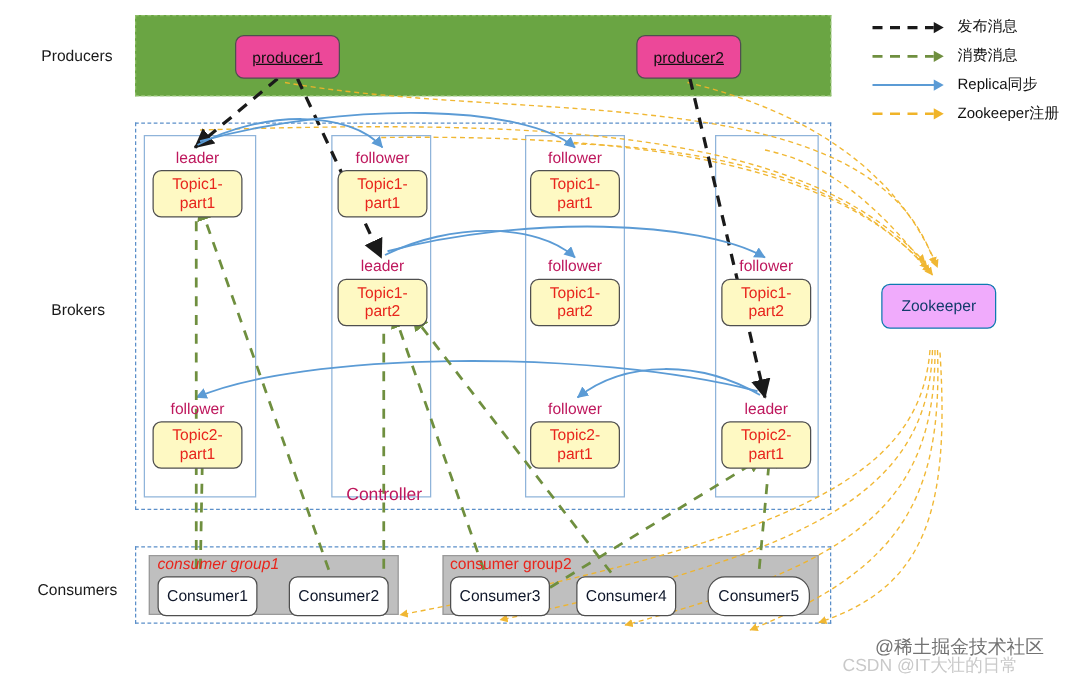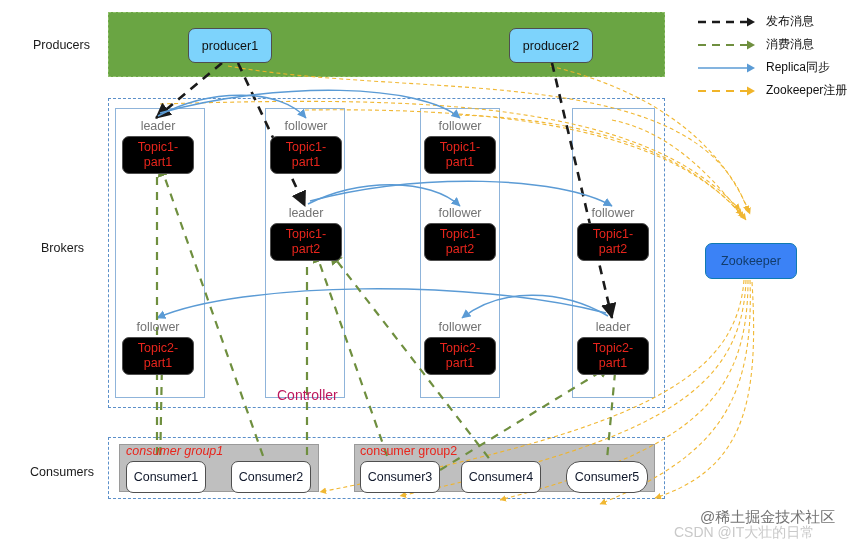--- a/index.html
+++ b/index.html
@@ -9,51 +9,51 @@
 
   svg.layer{position:absolute;left:0;top:0;width:865px;height:555px;pointer-events:none;}
   #edges{z-index:5;}
 
   
   .rowlabel{position:absolute;font-size:12.5px;color:#1a1a1a;white-space:nowrap;}
 
   
   #producers-band{position:absolute;left:108px;top:12px;width:557px;height:65px;
       background:#6aa543;border:1px dashed #8fbf6a;box-sizing:border-box;z-index:2;}
-  .producer-box{position:absolute;z-index:6;background:#7dd3fc;border:1px solid #4f4f4f;
+  .producer-box{position:absolute;z-index:6;background:#ec4899;border:1px solid #4f4f4f;
       border-radius:7px;height:33px;width:82px;display:flex;align-items:center;
-      justify-content:center;font-size:12.5px;color:#111;}
+      justify-content:center;font-size:12.5px;color:#111;text-decoration:underline;}
 
   
   #brokers-band{position:absolute;left:108px;top:98px;width:557px;height:310px;
       border:1px dashed #5b8fc9;box-sizing:border-box;background:transparent;z-index:2;}
   .broker-col{position:absolute;border:1px solid #8fb4da;box-sizing:border-box;
       background:#fff;z-index:3;}
 
   
   .cell{position:absolute;z-index:6;width:72px;text-align:center;}
-  .cell .role{font-size:12.5px;color:#737373;line-height:15px;margin-bottom:2px;}
-  .cell .part{border:1px solid #4f4f4f;border-radius:7px;background:#000000;
+  .cell .role{font-size:12.5px;color:#be185d;line-height:15px;margin-bottom:2px;}
+  .cell .part{border:1px solid #4f4f4f;border-radius:7px;background:#fef9c3;
       color:#e8251c;font-size:12.5px;line-height:15px;padding:3px 2px;}
 
   .controller-label{position:absolute;z-index:6;color:#be185d;font-size:14px;}
 
   
   #consumers-band{position:absolute;left:108px;top:437px;width:557px;height:62px;
       border:1px dashed #5b8fc9;box-sizing:border-box;z-index:2;}
   .cgroup{position:absolute;background:#bfbfbf;border:1px solid #9a9a9a;
       box-sizing:border-box;z-index:3;}
   .cgroup-title{position:absolute;z-index:6;color:#e8251c;font-size:12.5px;white-space:nowrap;}
   .consumer-box{position:absolute;z-index:6;background:#fff;border:1px solid #4f4f4f;
       border-radius:7px;height:30px;display:flex;align-items:center;justify-content:center;
       font-size:12.5px;color:#0f172a;}
 
   
-  #zookeeper{position:absolute;left:705px;top:243px;width:90px;height:34px;
-      background:#3b82f6;border:1px solid #0f7ab0;border-radius:7px;z-index:6;
+  #zookeeper{position:absolute;left:705px;top:227px;width:90px;height:34px;
+      background:#f0abfc;border:1px solid #0f7ab0;border-radius:7px;z-index:6;
       display:flex;align-items:center;justify-content:center;color:#123c6b;font-size:12.5px;}
 
   
   #legend{position:absolute;left:697px;top:10px;width:165px;z-index:7;}
   .leg-row{display:flex;align-items:center;height:23px;}
   .leg-txt{font-size:12px;color:#111;margin-left:7px;white-space:nowrap;}
 
   
   .wm{position:absolute;z-index:8;color:#c9c9c9;white-space:nowrap;}
   #wm-csdn{left:674px;top:524px;font-size:14px;}

